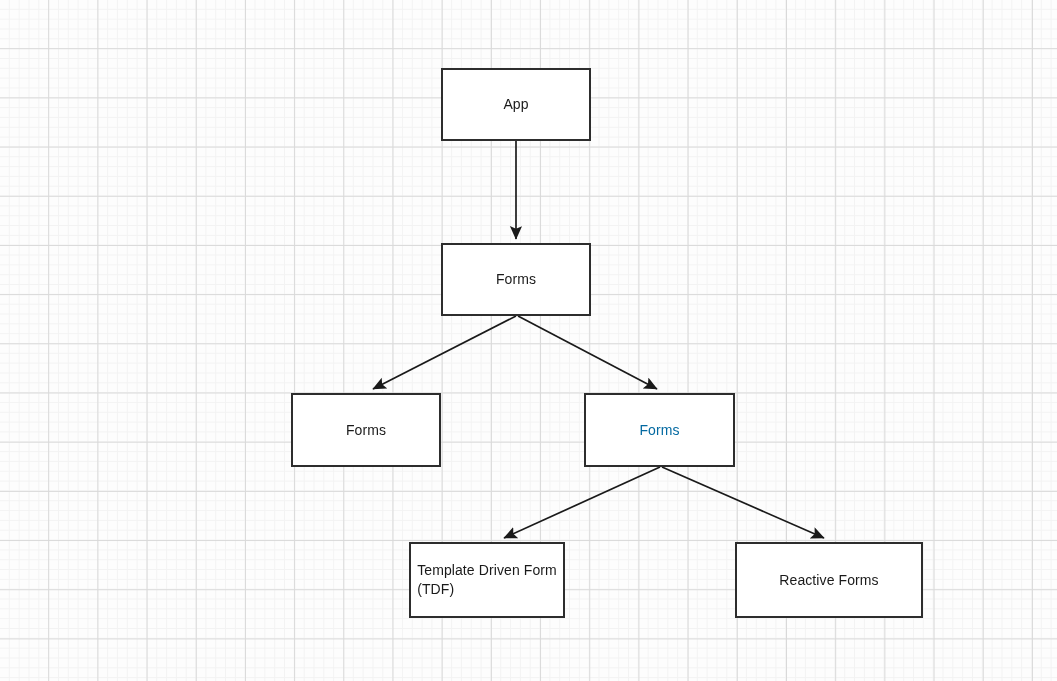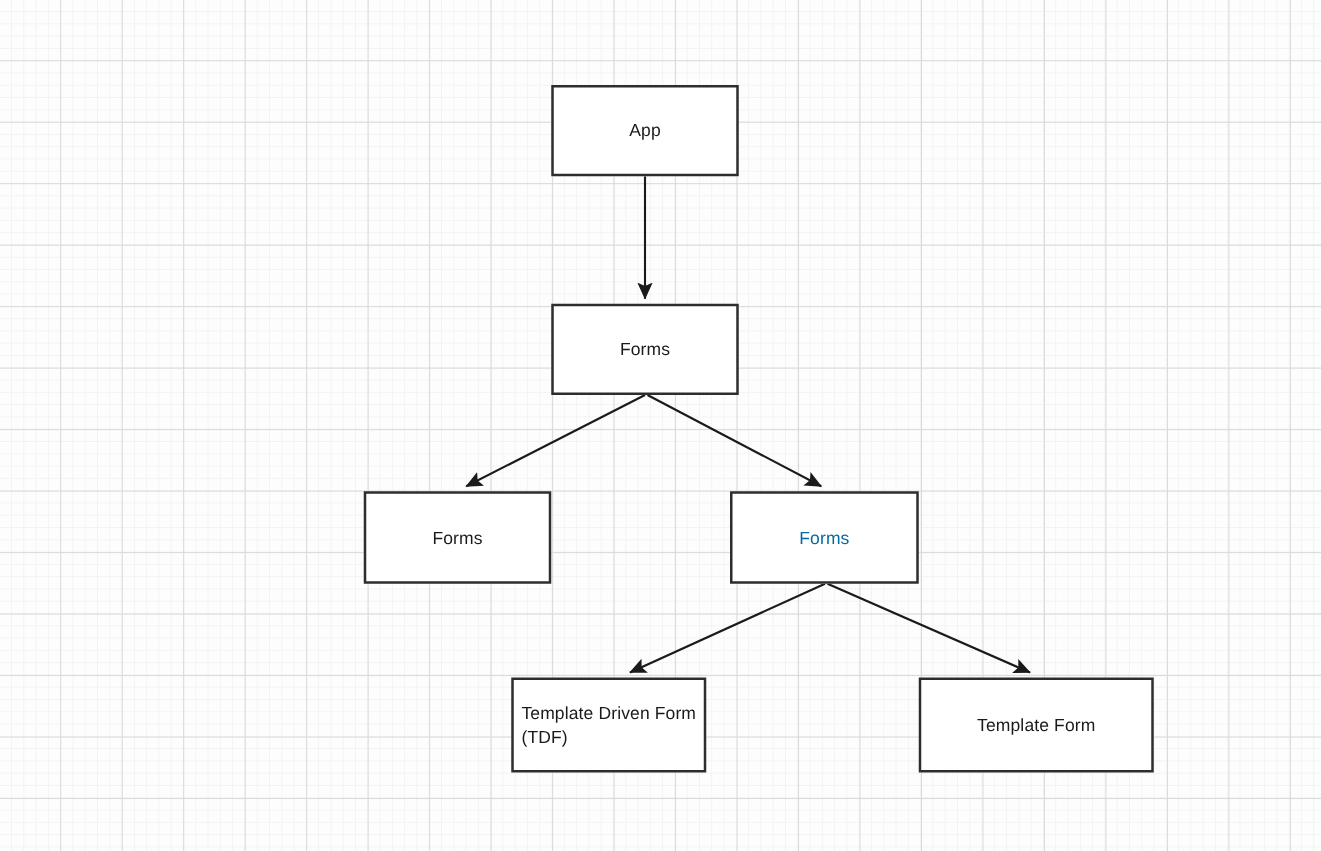--- a/index.html
+++ b/index.html
@@ -91,16 +91,16 @@
   <div class="node" style="left: 584px; top: 393px; width: 151px; height: 74px; border-color: rgb(45, 45, 45); background: rgb(255, 255, 255); color: #0369a1;">
     <span class="node-label">Forms</span>
   </div>
 
   <div class="node" style="left: 409px; top: 542px; width: 156px; height: 76px; border-color: rgb(45, 45, 45); background: rgb(255, 255, 255); color: rgb(26, 26, 26);">
     <span class="node-label">Template Driven Form
 (TDF)</span>
   </div>
 
   <div class="node" style="left: 735px; top: 542px; width: 188px; height: 76px; border-color: rgb(45, 45, 45); background: rgb(255, 255, 255); color: rgb(26, 26, 26);">
-    <span class="node-label">Template Form</span>
+    <span class="node-label">Reactive Forms</span>
   </div>
 
 </div>
 
 </body></html>

